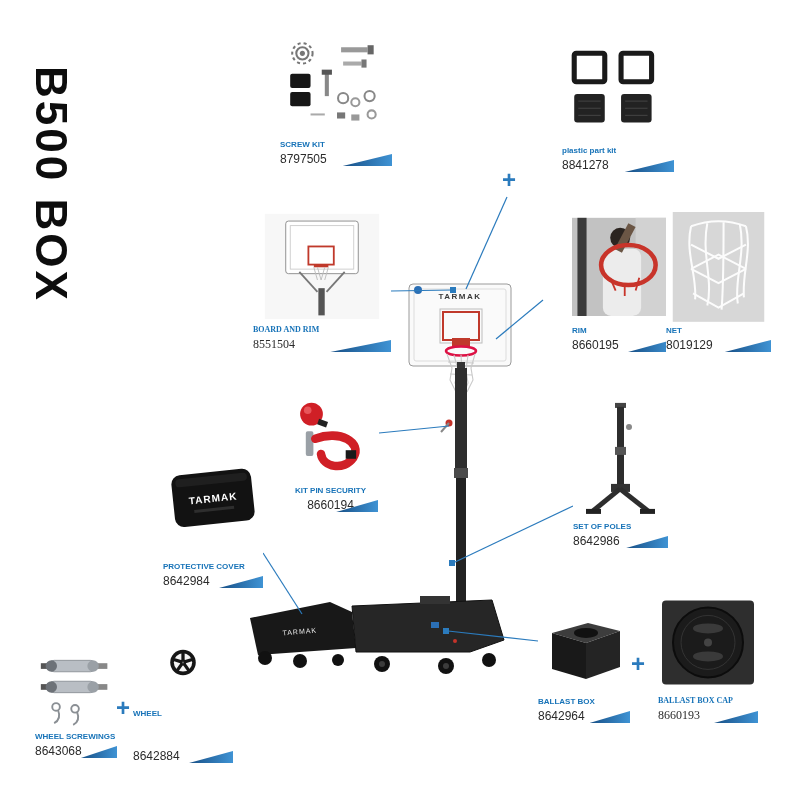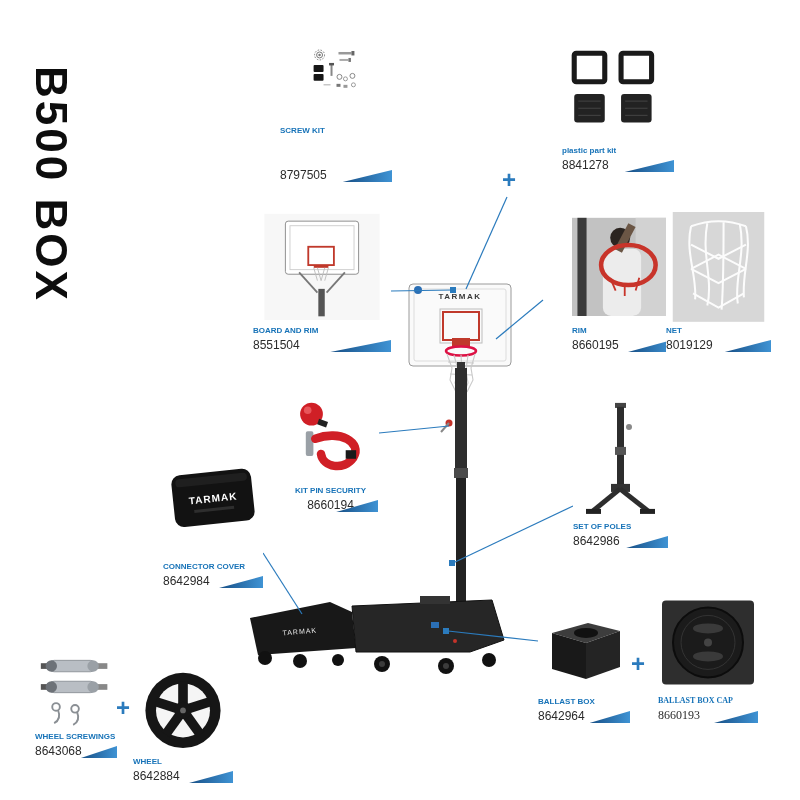--- a/index.html
+++ b/index.html
@@ -12,34 +12,34 @@
   .card .img{flex:1;position:relative;min-height:0;}
   .card .img svg{width:100%;height:100%;display:block;}
   .card .label{font-size:8px;font-weight:bold;color:#1773b8;margin-top:4px;line-height:1.15;}
   .card .ref{font-size:12px;color:#2b2b2b;margin-top:3px;}
   .card .ribbon{position:absolute;right:0;bottom:0;width:44%;height:12px;
          background:linear-gradient(90deg,#174f86,#3f93d4);
          clip-path:polygon(0 100%,100% 0,100% 100%);}
   .plus{position:absolute;width:24px;height:24px;display:flex;align-items:center;justify-content:center;
         color:#2b7bbd;font-size:24px;font-weight:bold;z-index:3;}
   
-  .c-screw      {left:280px;top:48px; width:112px;height:134px;gap:30px;}
+  .c-screw      {left:280px;top:32px; width:112px;height:134px;}
   .c-crankh     {left:398px;top:38px; width:112px;height:134px;}
   .c-plastic    {left:518px;top:38px; width:112px;height:134px;margin-left:44px;}
   .c-crankc     {left:636px;top:38px; width:120px;height:134px;}
-  .c-board      {left:253px;top:212px;width:138px;height:140px;}
+  .c-board      {left:253px;top:212px;width:138px;height:140px;font-family:Liberation Serif, serif;}
   .c-rim        {left:543px;top:212px;width:100px;height:140px;margin-left:29px;}
   .c-net        {left:666px;top:212px;width:105px; height:140px;}
   .c-kitpin     {left:283px;top:392px;width:95px; height:120px;align-items:center;}
   .c-cover      {left:163px;top:438px;width:100px;height:150px;}
   .c-poles      {left:573px;top:398px;width:95px; height:150px;}
   .c-ballast    {left:538px;top:593px;width:92px; height:130px;}
   .c-cap        {left:658px;top:593px;width:100px;height:130px;font-family:Liberation Serif, serif;}
   .c-wheelscrew {left:35px; top:648px;width:82px; height:110px;}
-  .c-wheel      {left:133px;top:668px;width:100px;height:115px;}
+  .c-wheel      {left:133px;top:648px;width:100px;height:115px;gap:28px;}
   .p1{left:497px;top:168px;} .p2{left:652px;top:265px;} .p3{left:626px;top:652px;} .p4{left:111px;top:696px;}
 </style>
 </head>
 <body>
 
 <div id="canvas">
 
   <svg id="overlay" width="800" height="800" viewBox="0 0 800 800">
     <g>
 
@@ -257,21 +257,21 @@
     <div class="img">
       <svg viewBox="0 0 100 108">
         <g transform="rotate(-6 50 54)">
           <rect x="10" y="28" width="80" height="52" rx="9" fill="#121212"></rect>
           <rect x="14" y="32" width="72" height="8" rx="4" fill="#1f1f1f"></rect>
           <text x="50" y="58" text-anchor="middle" font-size="10" font-weight="bold" letter-spacing="1" fill="#ffffff">TARMAK</text>
           <rect x="30" y="64" width="40" height="3" fill="#2e2e2e"></rect>
         </g>
       </svg>
     </div>
-    <div class="label">CONNECTOR COVER</div>
+    <div class="label">PROTECTIVE COVER</div>
     <div class="ref">8642984</div>
     <div class="ribbon"></div>
   </div>
 
   <div class="card c-poles">
     <div class="img">
       <svg viewBox="0 0 95 118">
         <rect x="42" y="4" width="11" height="5" fill="#444"></rect>
         <rect x="44" y="8" width="7" height="80" fill="#2d2d2d"></rect>
         <rect x="42" y="48" width="11" height="8" fill="#555"></rect>

